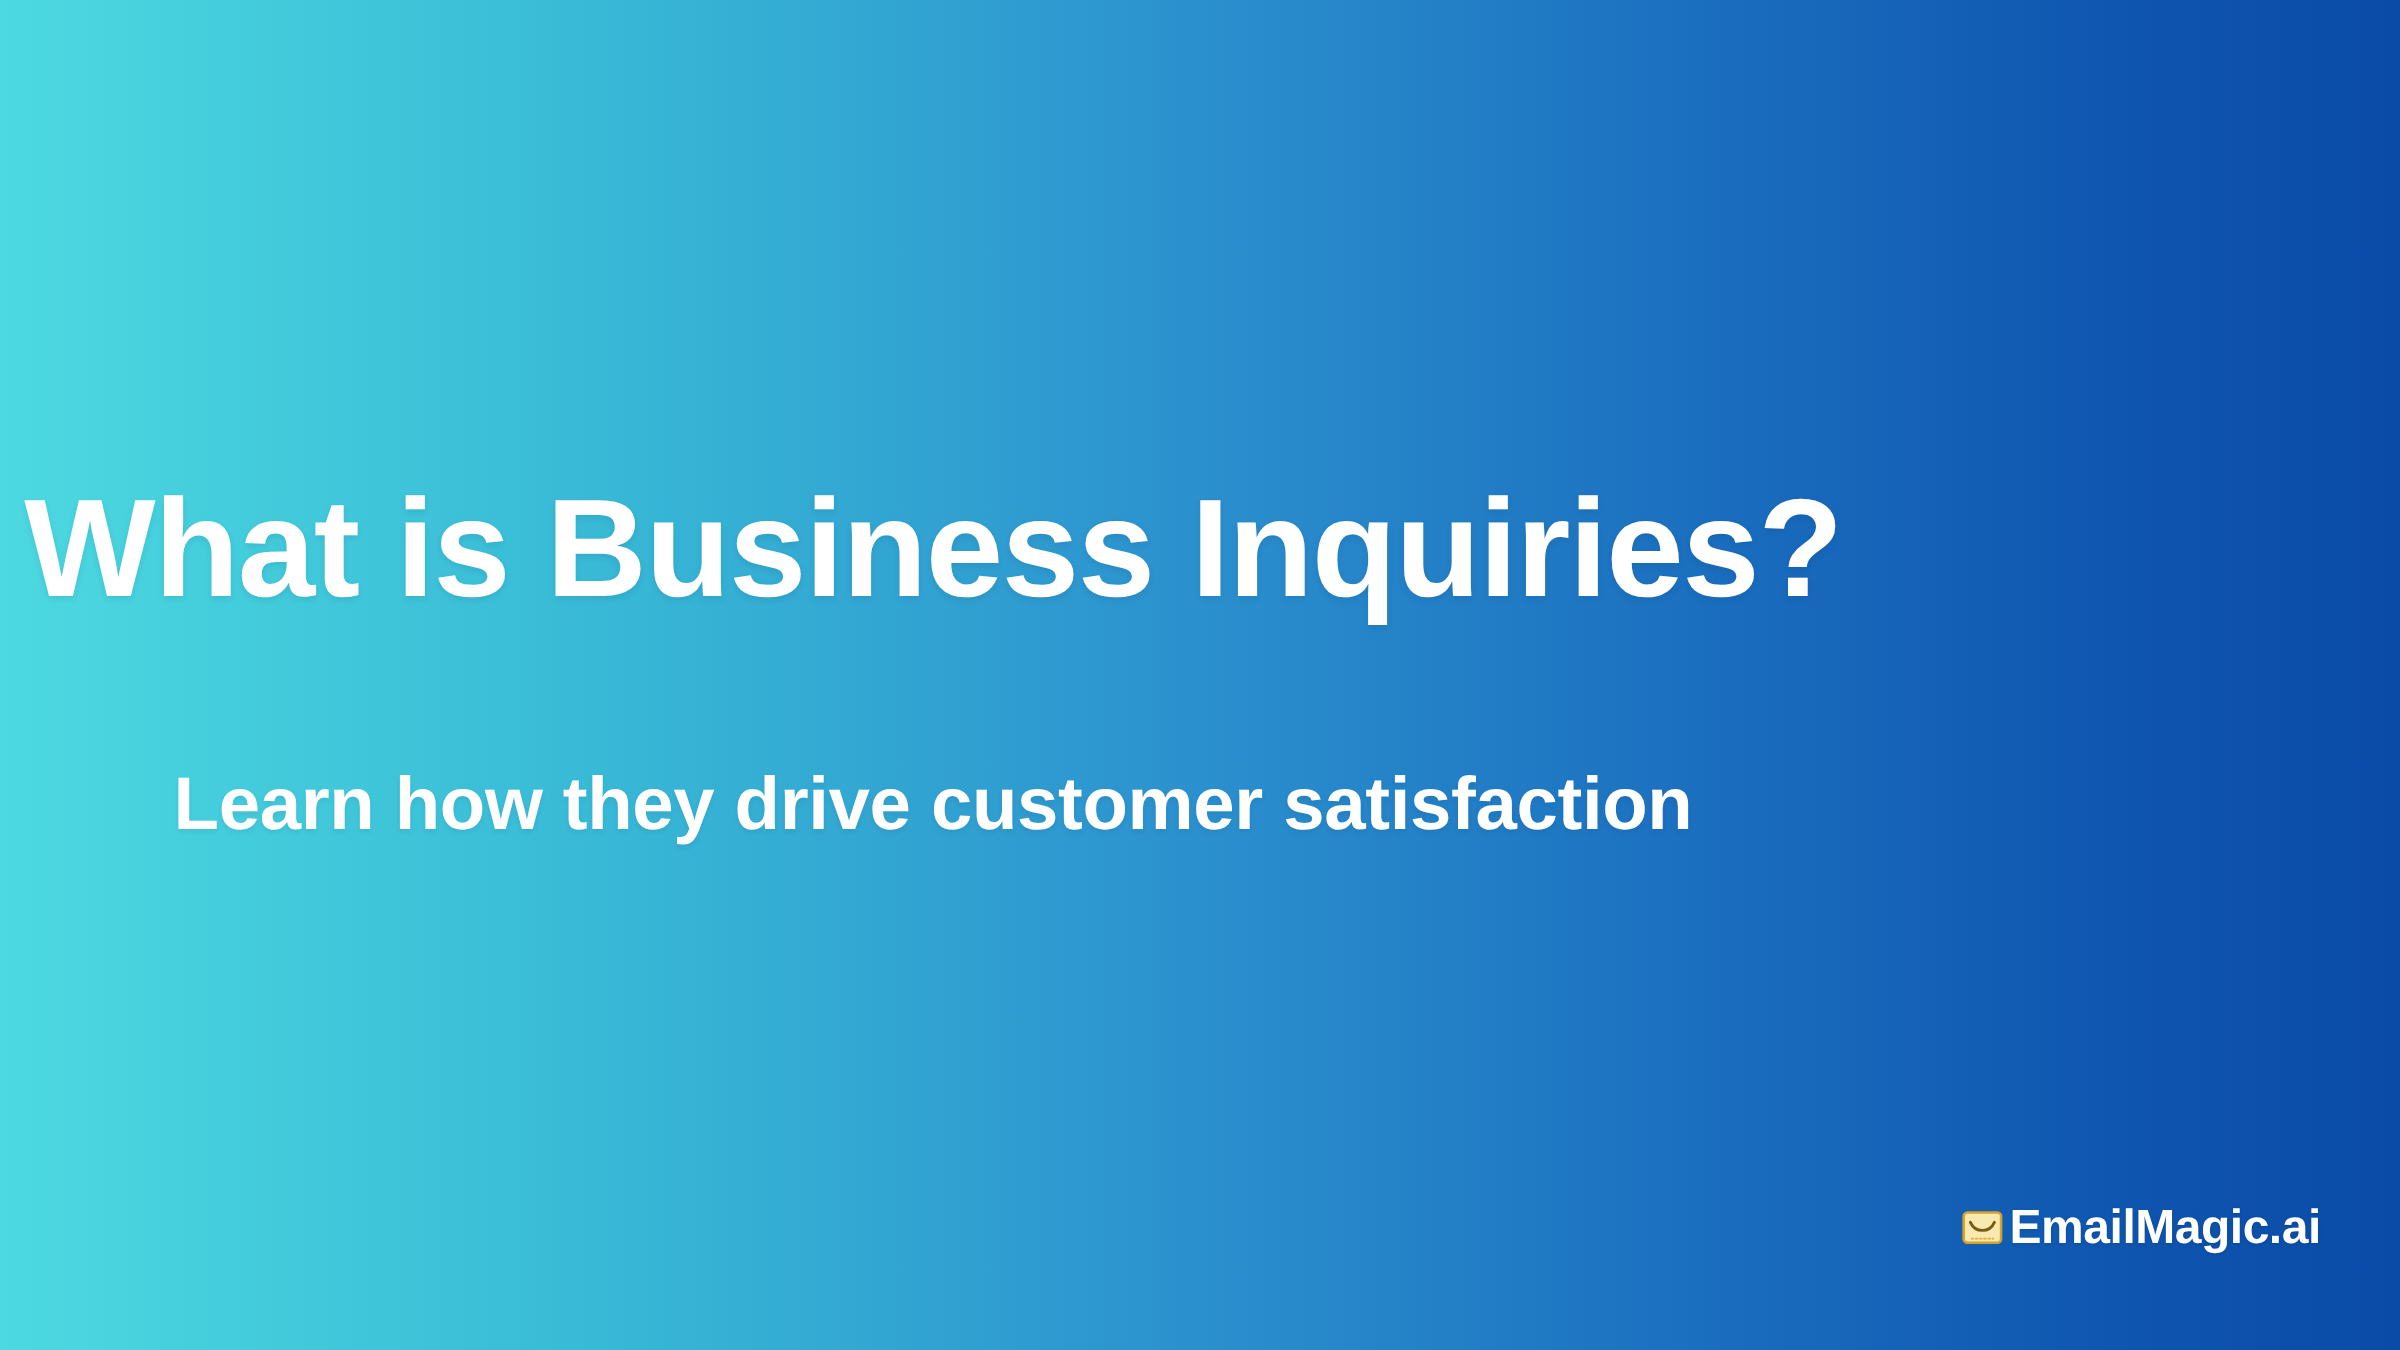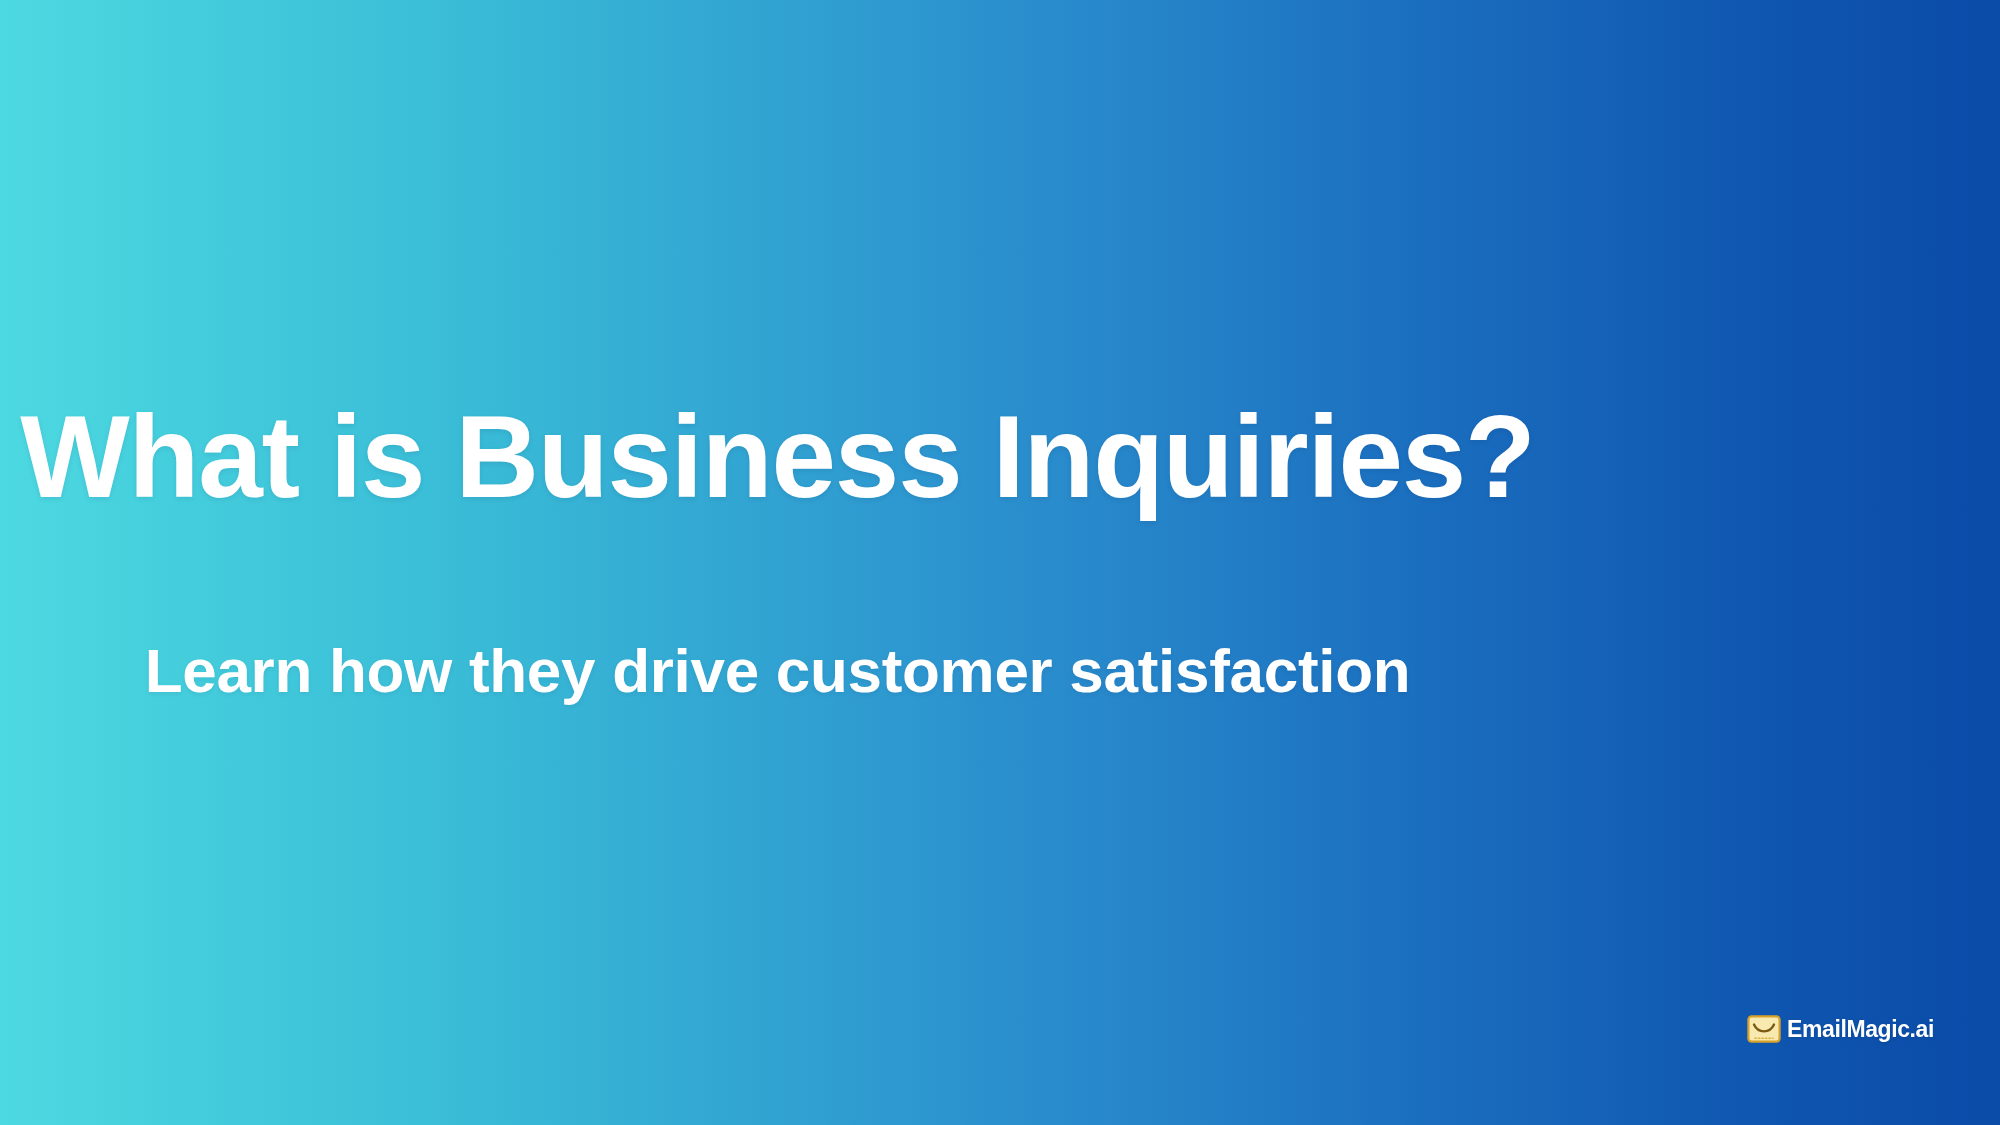--- a/index.html
+++ b/index.html
@@ -84,21 +84,21 @@
   }
 
   .brand-icon {
     display: block;
     width: 34px;
     height: 28px;
     flex: 0 0 auto;
   }
 
   .brand-name {
-    font-size: 23px;
+    font-size: 40px;
     font-weight: 700;
     color: #ffffff;
     letter-spacing: -0.4px;
     line-height: 1;
     white-space: nowrap;
     text-shadow: 0 1px 3px rgba(0, 35, 80, 0.22);
   }
 </style>
 </head>
 <body>

